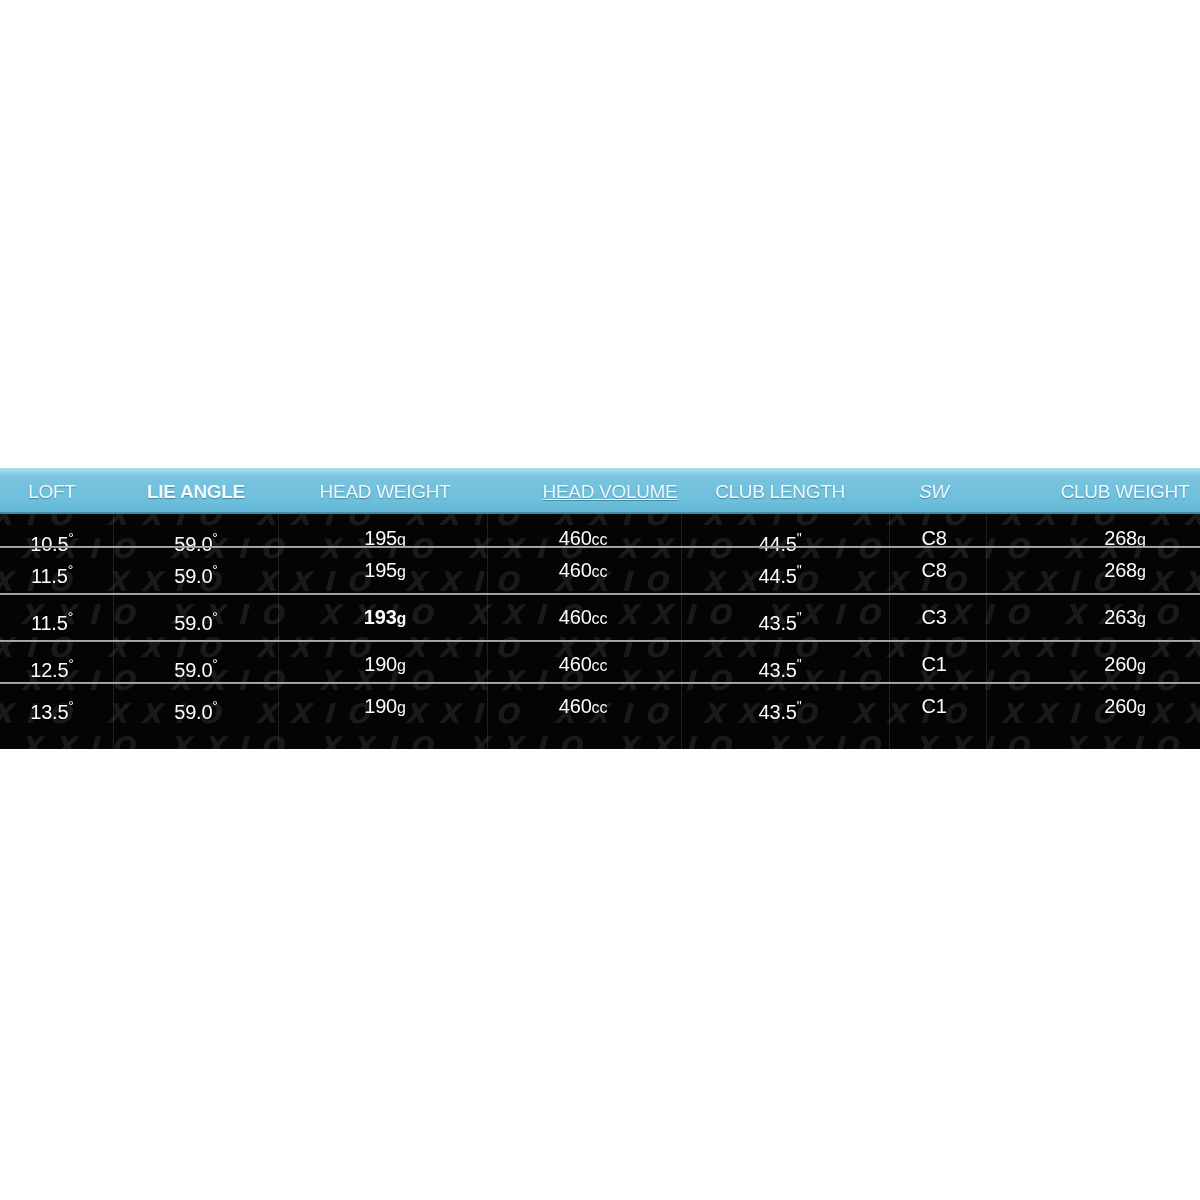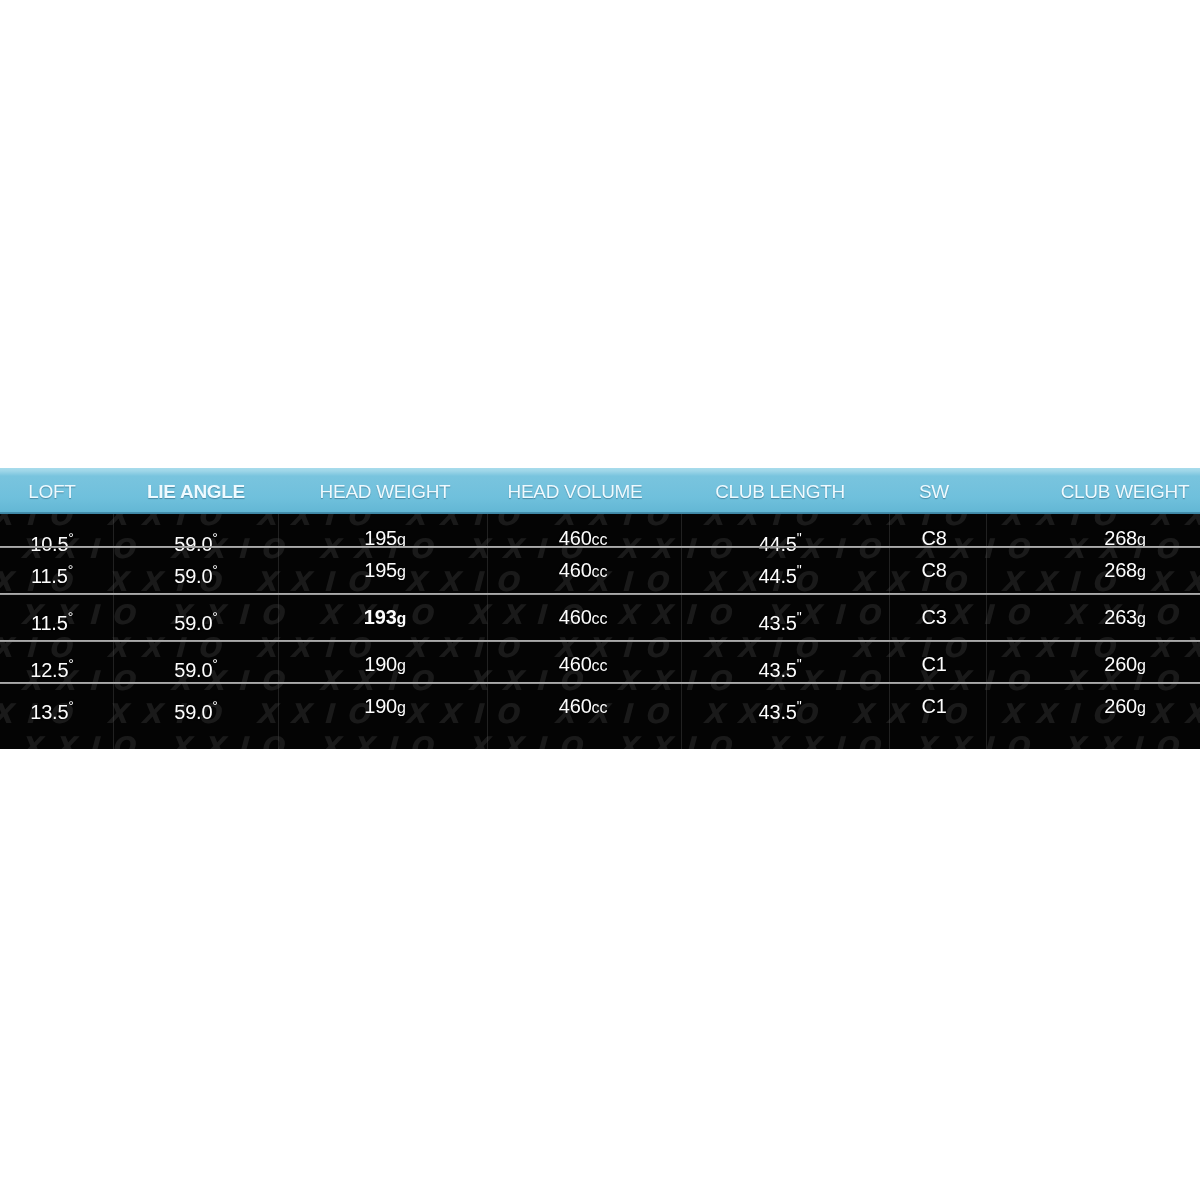--- a/index.html
+++ b/index.html
@@ -130,23 +130,23 @@
 </head>
 <body>
 
 <div id="spec-table">
 
   <div class="thead">
     <div class="hrow" id="header-row">
         <div class="hcell" style="left: -3px; width: 110px;">LOFT</div>
         <div class="hcell" style="left: 116px; width: 160px; font-weight: bold;">LIE ANGLE</div>
         <div class="hcell" style="left: 285px; width: 200px;">HEAD WEIGHT</div>
-        <div class="hcell" style="left: 475px; width: 200px;">HEAD VOLUME</div>
+        <div class="hcell" style="left: 510px; width: 200px; text-decoration: underline;">HEAD VOLUME</div>
         <div class="hcell" style="left: 680px; width: 200px;">CLUB LENGTH</div>
-        <div class="hcell" style="left: 874px; width: 120px;">SW</div>
+        <div class="hcell" style="left: 874px; width: 120px; font-style: italic;">SW</div>
         <div class="hcell" style="left: 1030px; width: 190px;">CLUB WEIGHT</div>
       </div>
   </div>
 
   <div class="tbody" id="table-body" style="height: 235px;">
     <div class="watermark" id="watermark">
         <div class="wm-row" style="top: -14px; margin-left: 0px;">XXIO XXIO XXIO XXIO XXIO XXIO XXIO XXIO XXIO XXIO XXIO XXIO</div>
         <div class="wm-row" style="top: 19px; margin-left: -86px;">XXIO XXIO XXIO XXIO XXIO XXIO XXIO XXIO XXIO XXIO XXIO XXIO</div>
         <div class="wm-row" style="top: 52px; margin-left: 0px;">XXIO XXIO XXIO XXIO XXIO XXIO XXIO XXIO XXIO XXIO XXIO XXIO</div>
         <div class="wm-row" style="top: 85px; margin-left: -86px;">XXIO XXIO XXIO XXIO XXIO XXIO XXIO XXIO XXIO XXIO XXIO XXIO</div>

